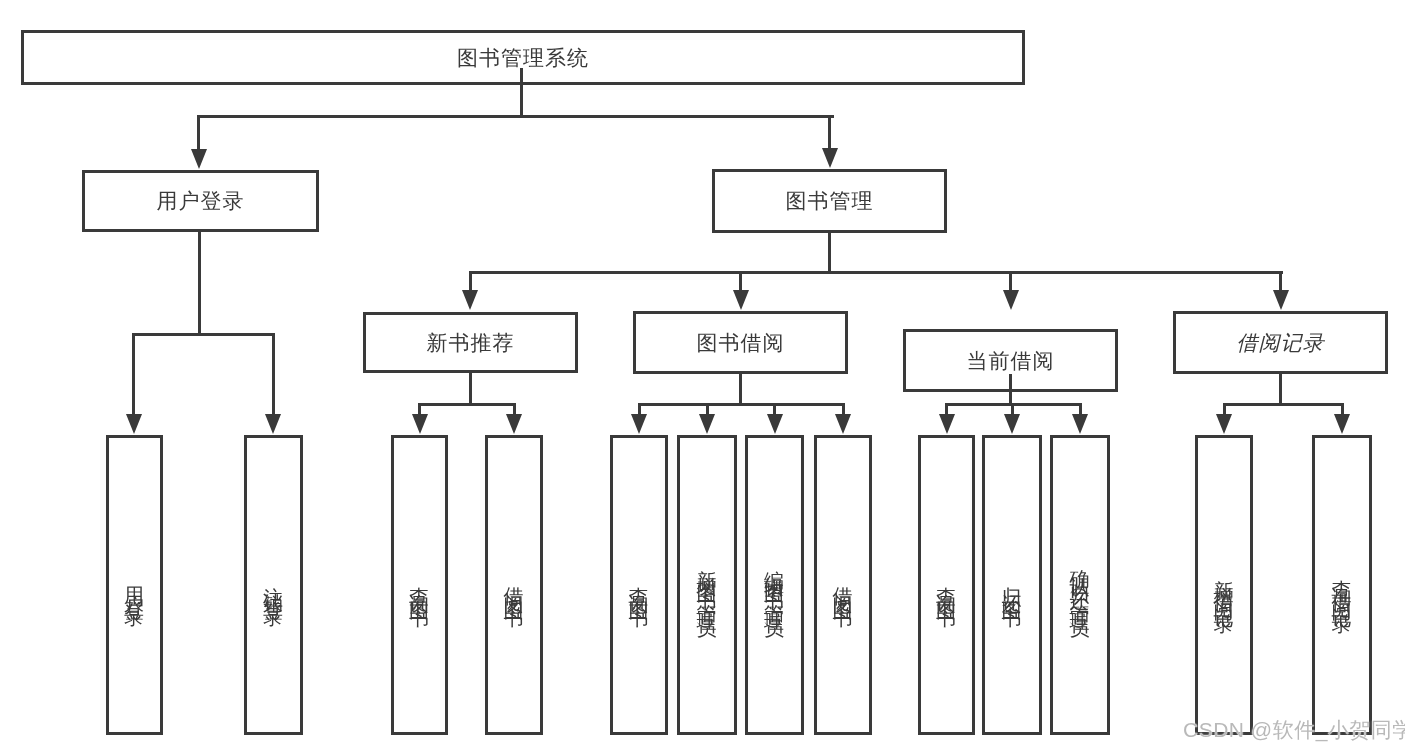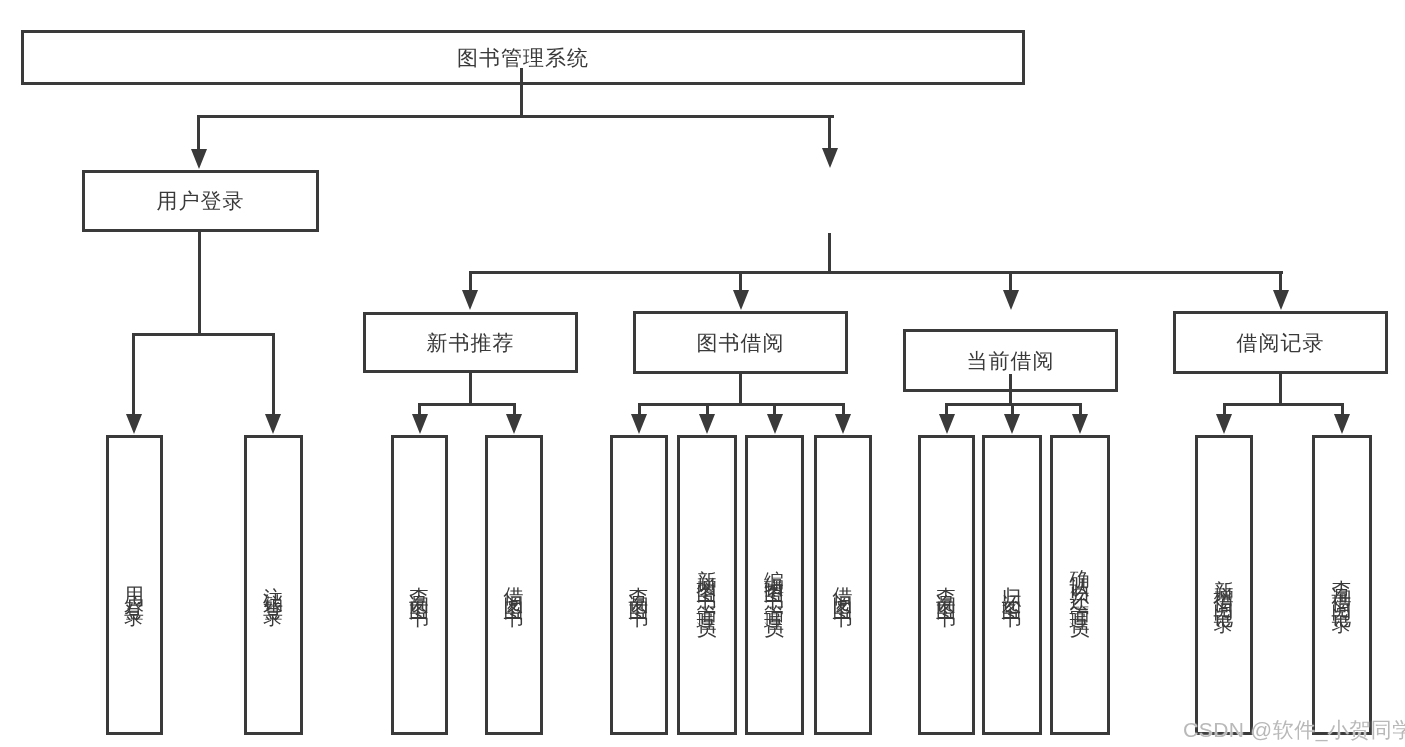--- a/index.html
+++ b/index.html
@@ -61,31 +61,34 @@
 
 <div class="stage">
 
   <div class="node" style="left:21px;top:30px;width:1004px;height:55px;">
     <span>图书管理系统</span>
   </div>
 
   <div class="node" style="left:82px;top:170px;width:237px;height:62px;">
     <span>用户登录</span>
   </div>
+  <div class="node" style="left:712px;top:169px;width:235px;height:64px;">
+    <span>图书管理</span>
+  </div>
 
   <div class="node" style="left:633px;top:311px;width:215px;height:63px;">
     <span>图书借阅</span>
   </div>
   <div class="node" style="left:363px;top:312px;width:215px;height:61px;">
     <span>新书推荐</span>
   </div>
   <div class="node" style="left:903px;top:311px;width:215px;height:63px;margin-top:18px;">
     <span>当前借阅</span>
   </div>
-  <div class="node" style="left:1173px;top:311px;width:215px;height:63px;">
+  <div class="node" style="left:1173px;top:311px;width:215px;height:63px;font-style:italic;">
     <span>借阅记录</span>
   </div>
 
   <div class="node v" style="left:106px;top:435px;width:57px;height:300px;">
     <span>用户登录</span>
   </div>
   <div class="node v" style="left:244px;top:435px;width:59px;height:300px;">
     <span>注销登录</span>
   </div>
 

